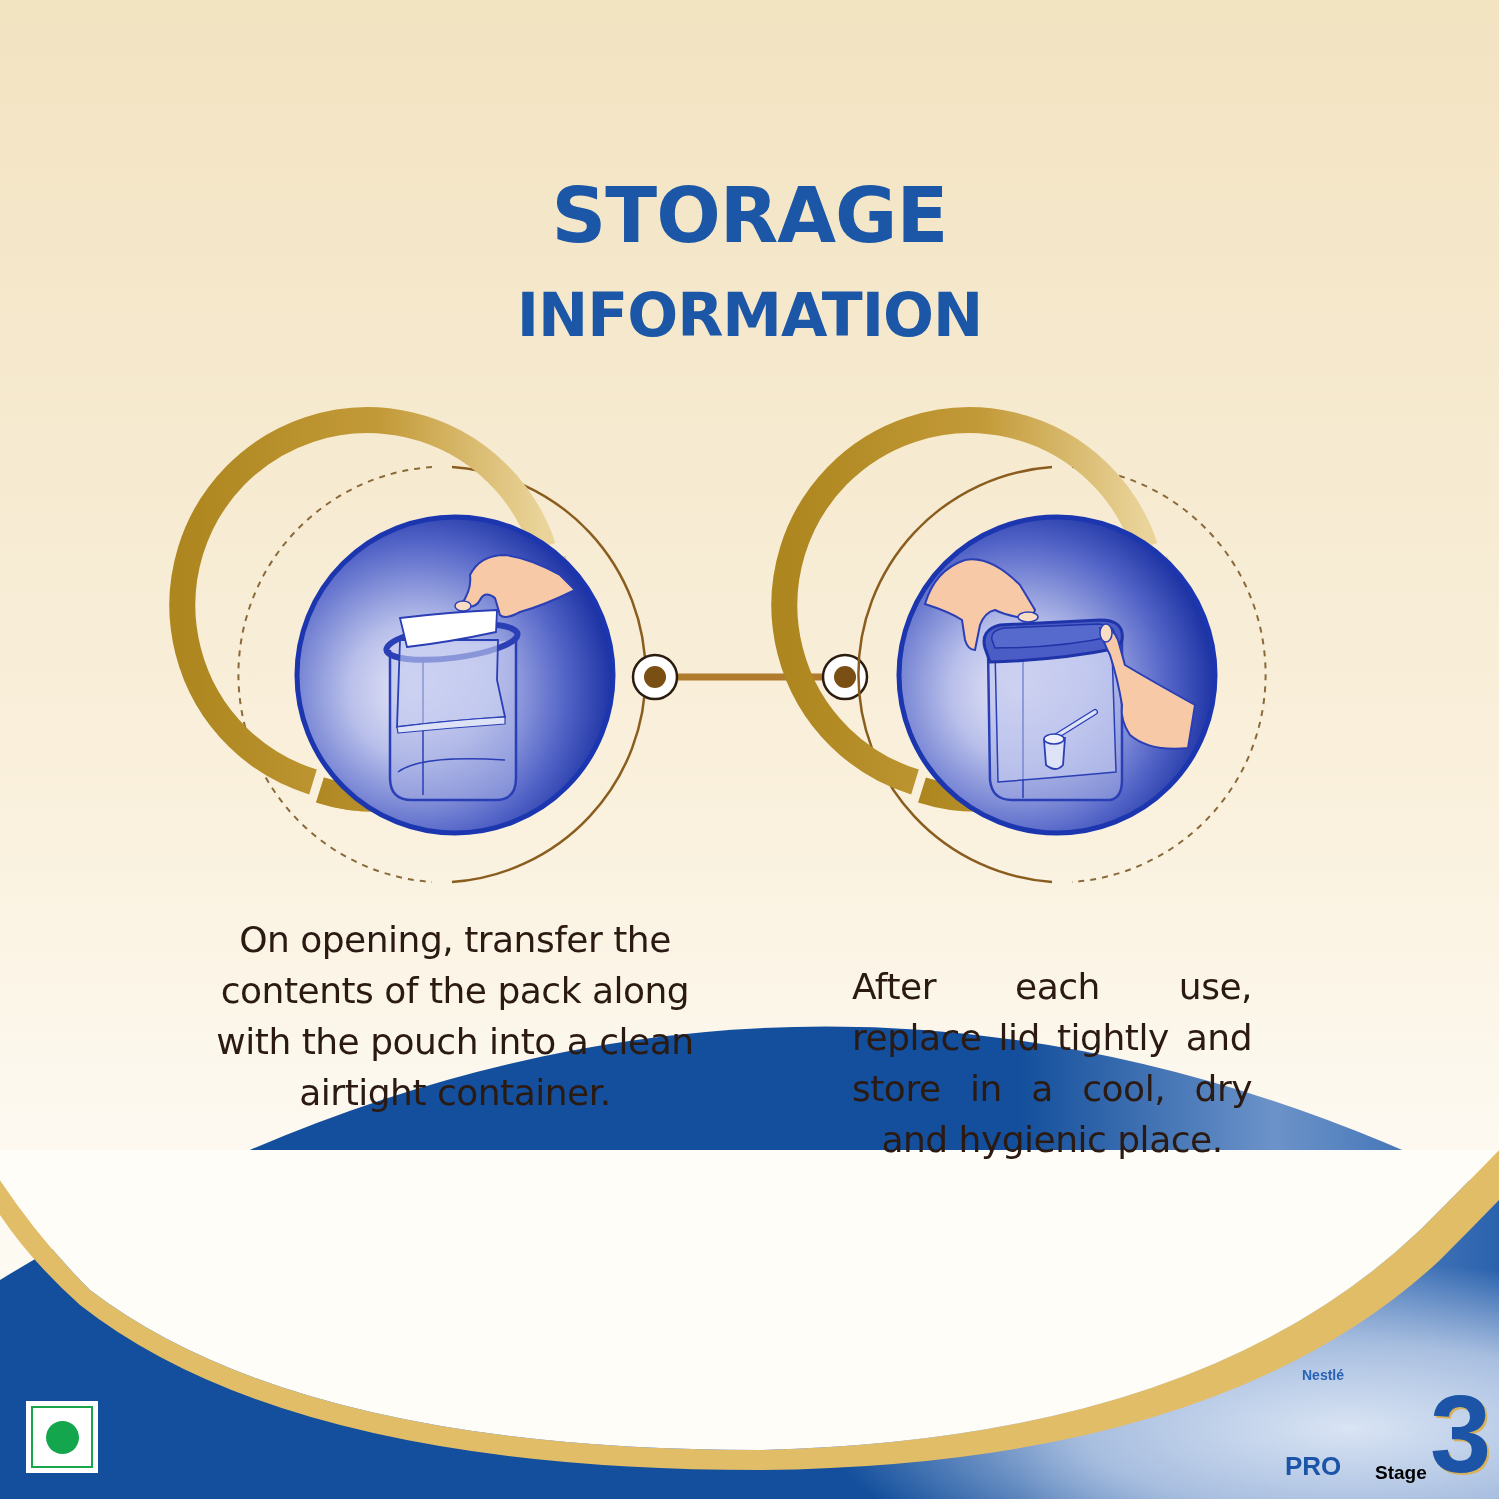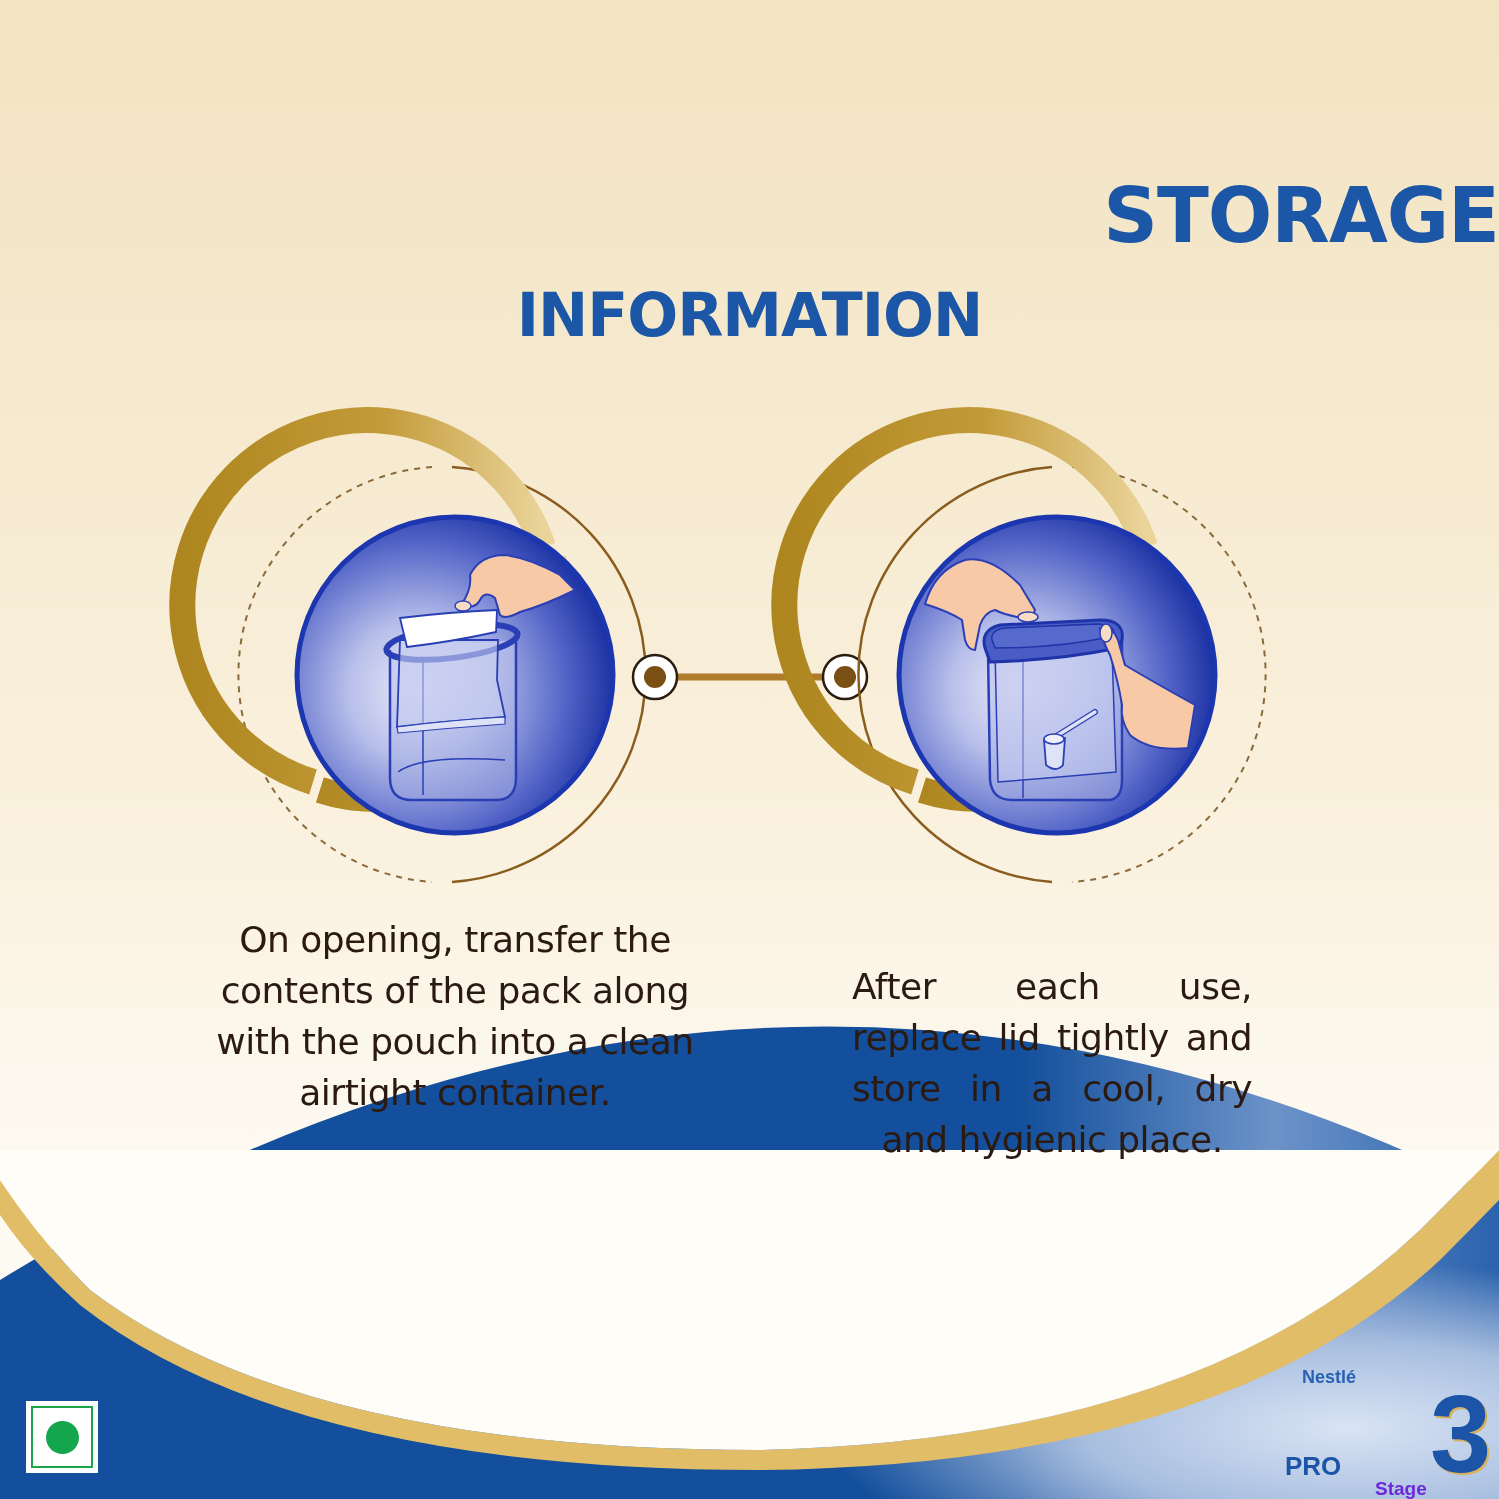--- a/index.html
+++ b/index.html
@@ -6,21 +6,21 @@
     body {
       width: 1499px; height: 1499px; position: relative; overflow: hidden;
       font-family: "DejaVu Sans", sans-serif;
       background: linear-gradient(180deg, #f2e3c1 0%, #f6ead0 30%, #faf1de 55%, #fdf9f0 75%, #fffdf8 100%);
     }
     .title {
       position: absolute; left: 0; top: 178px; width: 1499px; text-align: center;
       color: #1b57a6; font-family: "DejaVu Sans", sans-serif; font-weight: bold;
       line-height: 1;
     }
-    .title .l1 { display: block; font-size: 76px; letter-spacing: -1px; text-align: right; }
+    .title .l1 { display: block; font-size: 76px; letter-spacing: -1px; }
     .title .l2 { display: block; font-size: 60px; letter-spacing: -1px; margin-top: 31px; }
 
     .scene { position: absolute; left: 0; top: 0; width: 1499px; height: 1499px; }
 
     .caption {
       position: absolute; color: #2b1a12; font-size: 36px; line-height: 51px;
       font-family: "DejaVu Sans", sans-serif; letter-spacing: -0.5px;
     }
     .caption.left { left: 215px; top: 914px; width: 480px; text-align: center; }
     .caption.right { left: 852px; top: 961px; width: 400px; text-align: justify; text-align-last: center; }
@@ -34,36 +34,36 @@
       position: absolute; left: 2px; top: 2px; right: 2px; bottom: 2px;
       border: 2px solid #1aa54a; box-sizing: border-box;
     }
     .veg-mark .dot {
       position: absolute; left: 50%; top: 50%; width: 33px; height: 33px; margin: -16.5px 0 0 -16.5px;
       border-radius: 50%; background: #14a64c;
     }
 
     .brand { position: absolute; left: 1230px; top: 1345px; width: 260px; height: 140px; }
     .brand .nestle {
-      position: absolute; left: 72px; top: 22px; font-size: 18px; font-weight: bold;
+      position: absolute; left: 72px; top: 22px; font-size: 14px; font-weight: bold;
       color: #2862b5; font-family: "Liberation Sans", sans-serif;
     }
     .brand .nan {
       position: absolute; left: 8px; top: 36px; font-size: 78px; font-weight: bold;
       color: #1f5fbf; font-family: "Liberation Sans", sans-serif; letter-spacing: -3px;
       line-height: 1;
       text-shadow: 0 0 1px #d9b45d, 1px 1px 0 #caa04a;
     }
     .brand .pro {
       position: absolute; left: 55px; top: 108px; font-size: 26px; font-weight: bold;
       color: #1c55a8; font-family: "Liberation Sans", sans-serif; line-height: 1;
     }
     .brand .stage {
-      position: absolute; left: 145px; top: 134px; font-size: 19px; font-weight: bold;
-      color: #6d28d9; font-family: "Liberation Sans", sans-serif; line-height: 1;
+      position: absolute; left: 145px; top: 118px; font-size: 19px; font-weight: bold;
+      color: #000000; font-family: "Liberation Sans", sans-serif; line-height: 1;
     }
     .brand .num {
       position: absolute; left: 200px; top: 34px; font-size: 110px; font-weight: bold;
       color: #1c55a8; font-family: "Liberation Sans", sans-serif; line-height: 1;
       text-shadow: 2px 2px 0 #d8b15a;
     }
   </style>
 </head>
 <body>
 

